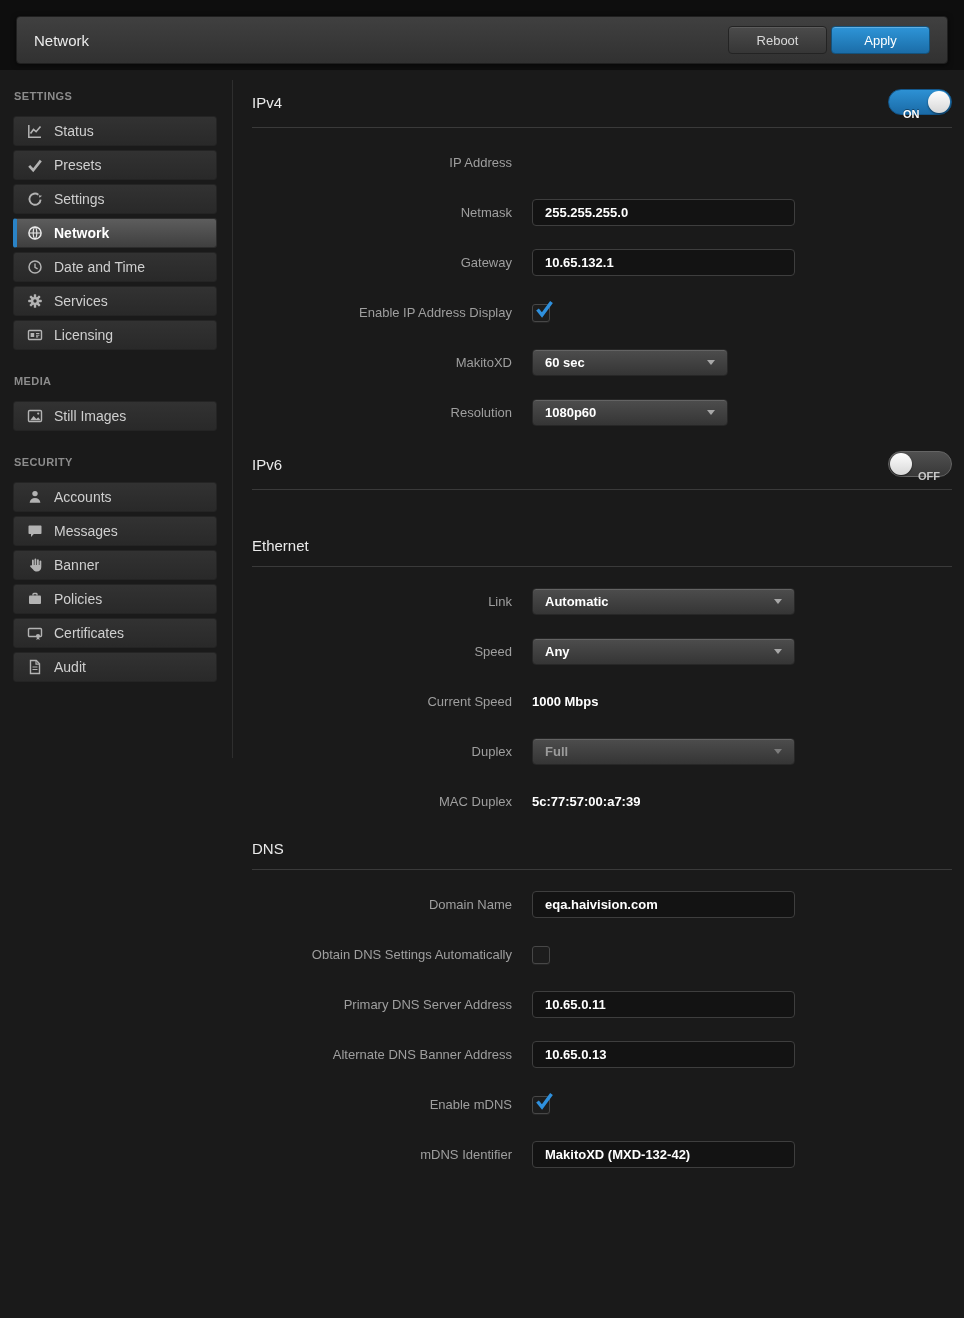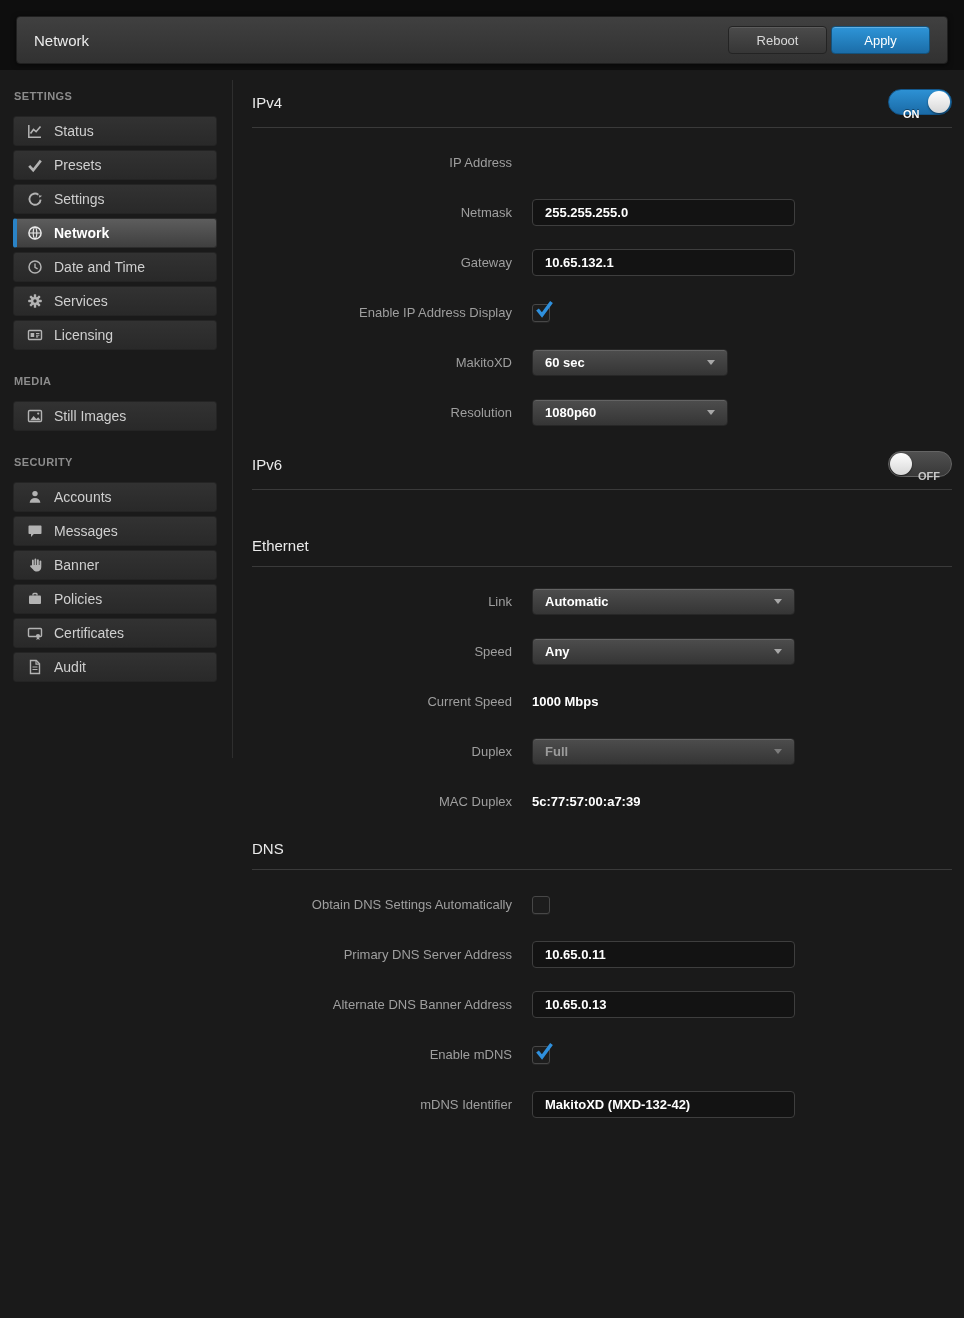--- a/index.html
+++ b/index.html
@@ -392,20 +392,24 @@
       <div class="row-label">MAC Duplex</div>
       <div class="static-value">5c:77:57:00:a7:39</div>
     </div>
   </div>
 
   <div class="section">
     <div class="section-header">
       <h2>DNS</h2>
     </div>
     <div class="form-row">
+      <div class="row-label">Domain Name</div>
+      <input type="text" class="text-input" value="eqa.haivision.com" style="">
+    </div>
+    <div class="form-row">
       <div class="row-label">Obtain DNS Settings Automatically</div>
       <div class="checkbox">
         
       </div>
     </div>
     <div class="form-row">
       <div class="row-label">Primary DNS Server Address</div>
       <input type="text" class="text-input" value="10.65.0.11" style="">
     </div>
     <div class="form-row">

